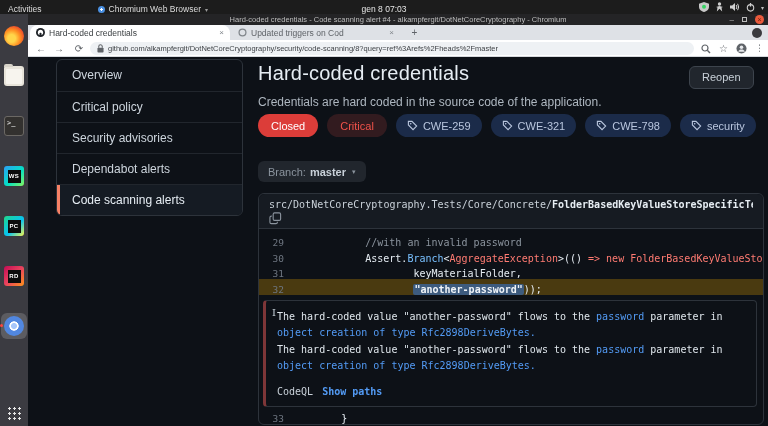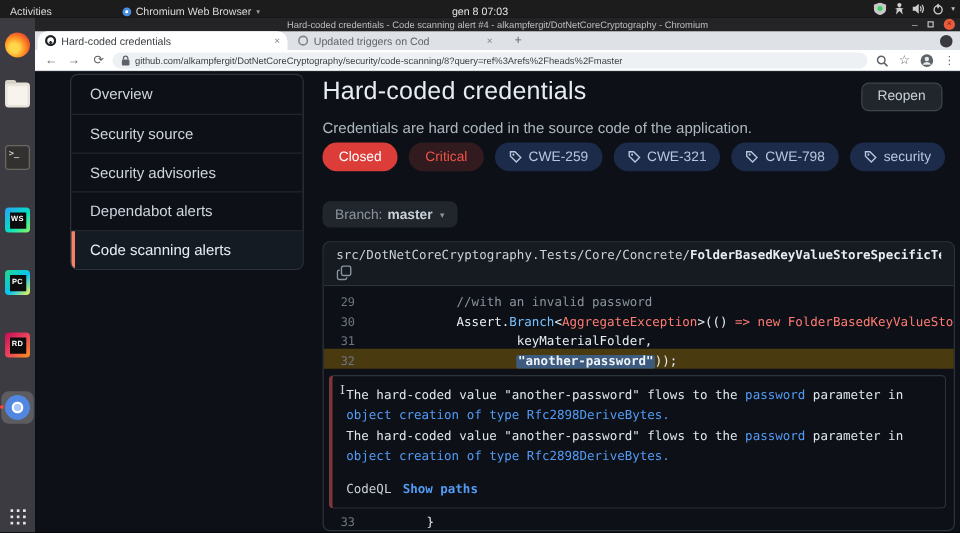--- a/index.html
+++ b/index.html
@@ -218,21 +218,21 @@
           <path d="M2.4 9.6 C3 7.9 4.4 7.2 6 7.2 C7.6 7.2 9 7.9 9.6 9.6" fill="#e8eaed"></path>
         </svg>
       <span class="menu-icon">⋮</span>
     </div>
   </div>
 
   <div class="page">
 
     <nav class="sidebar">
         <div class="nav-item">Overview</div>
-        <div class="nav-item">Security source</div>
+        <div class="nav-item">Critical policy</div>
         <div class="nav-item">Security advisories</div>
         <div class="nav-item">Dependabot alerts</div>
         <div class="nav-item active">Code scanning alerts</div>
       </nav>
 
     <div class="main">
       <div class="page-title">Hard-coded credentials</div>
       <button class="reopen-btn">Reopen</button>
       <div class="subtitle">Credentials are hard coded in the source code of the application.</div>
       <div class="badges">

